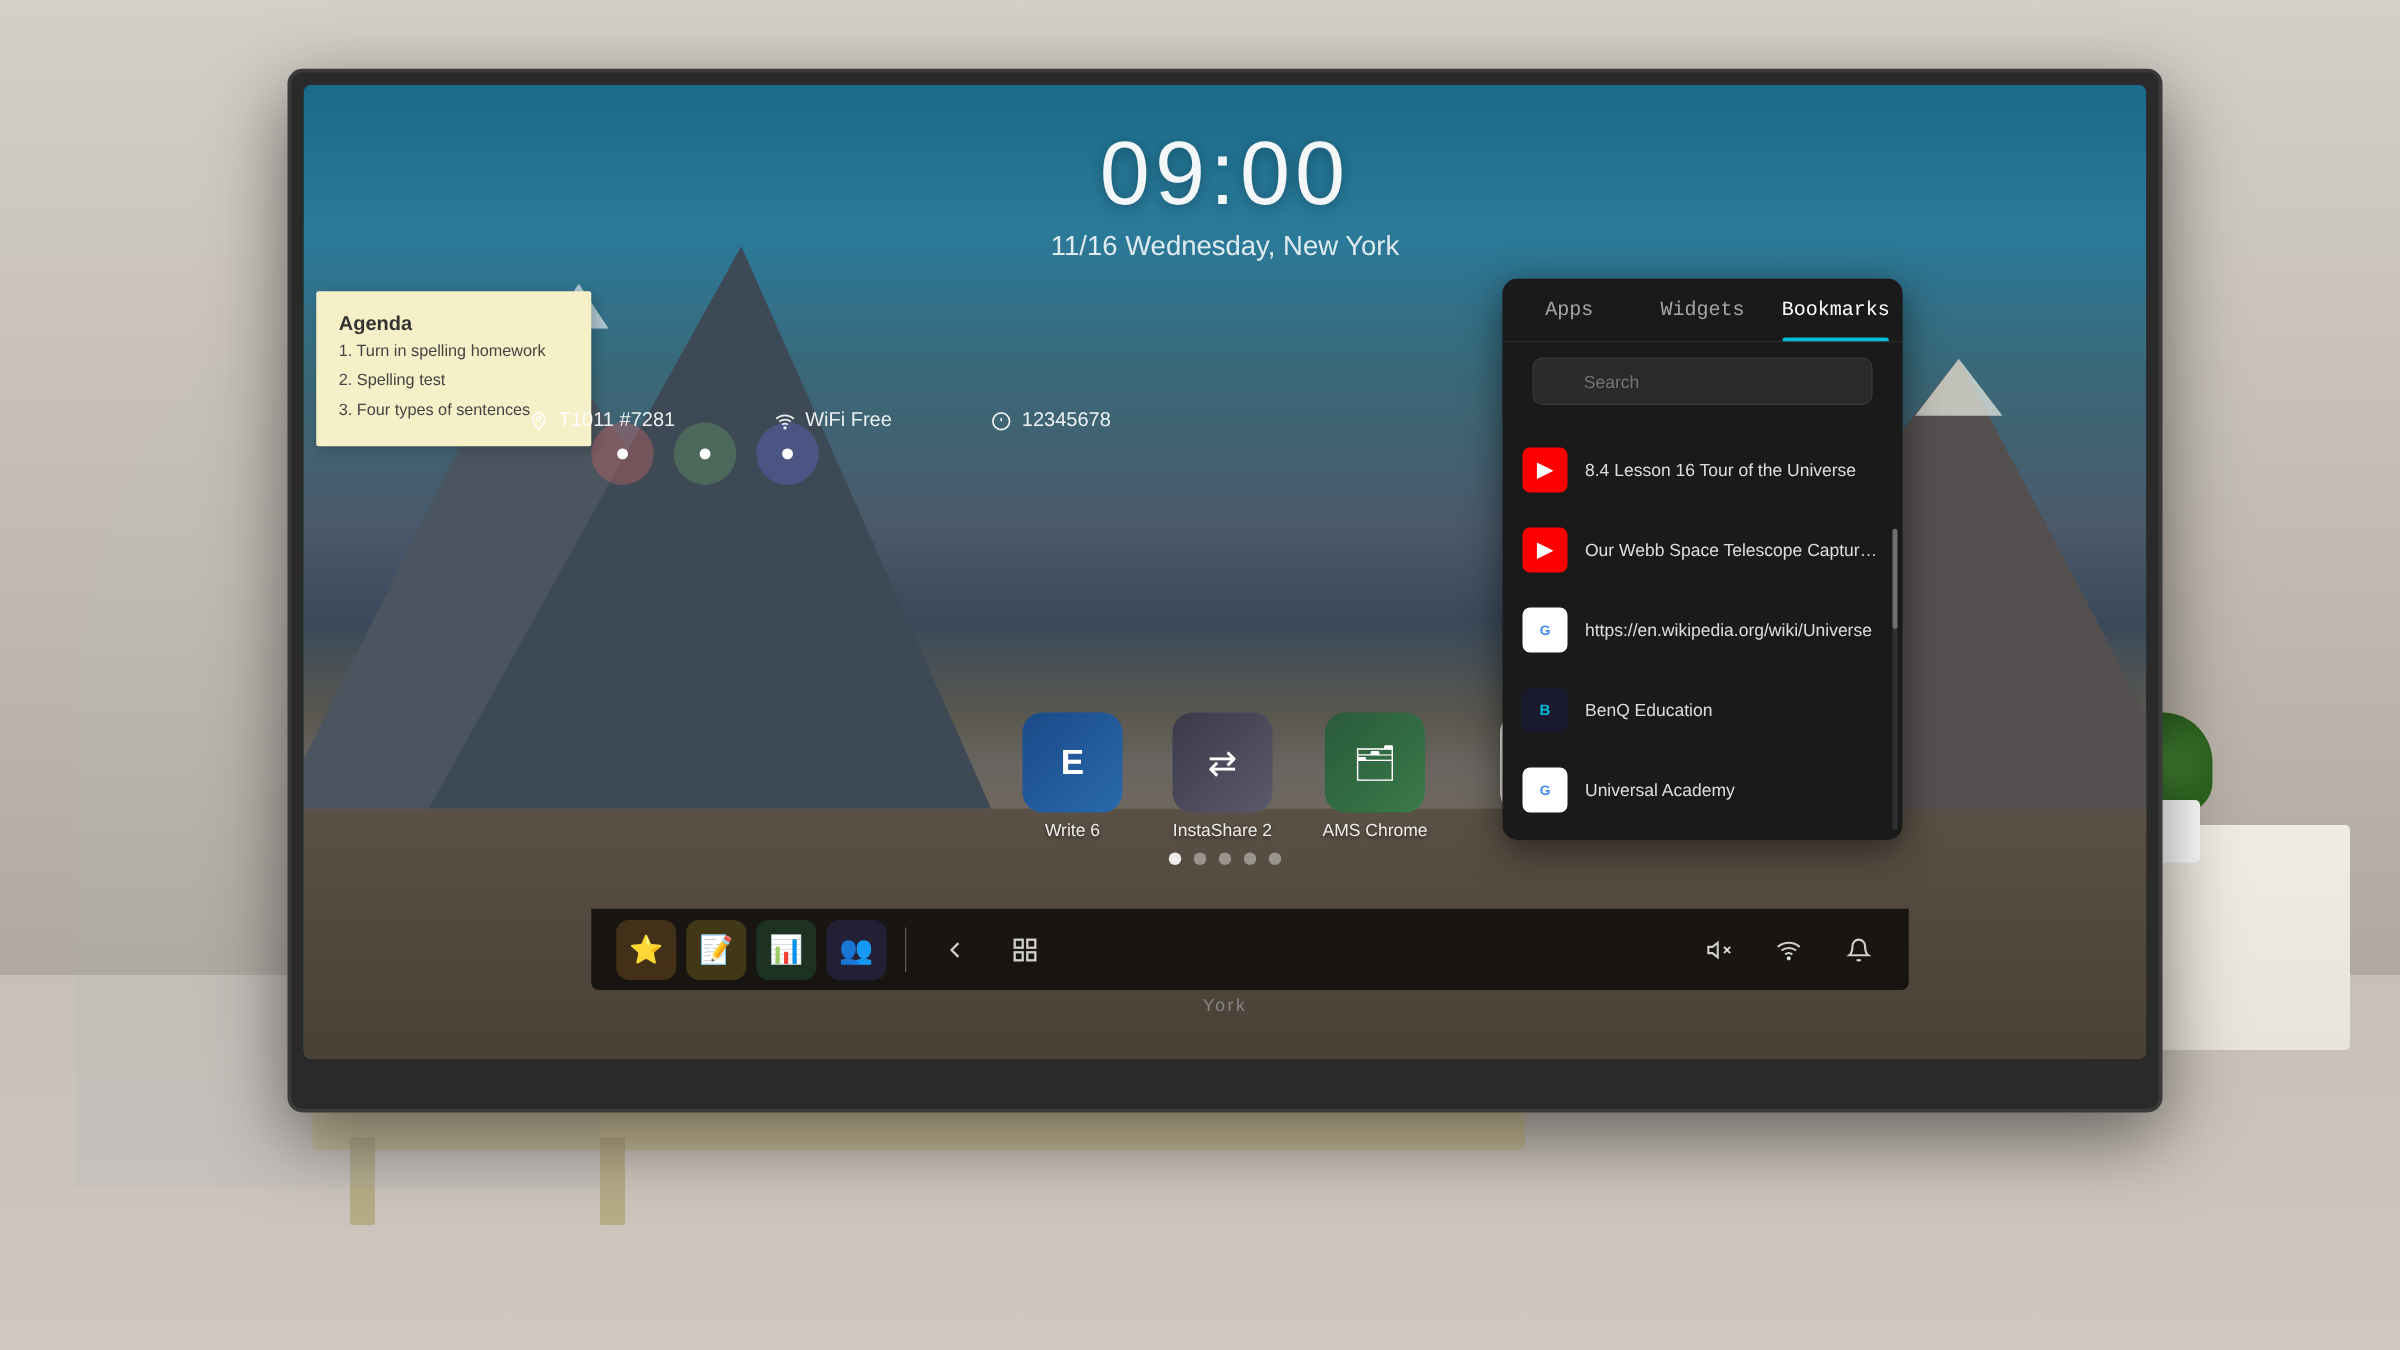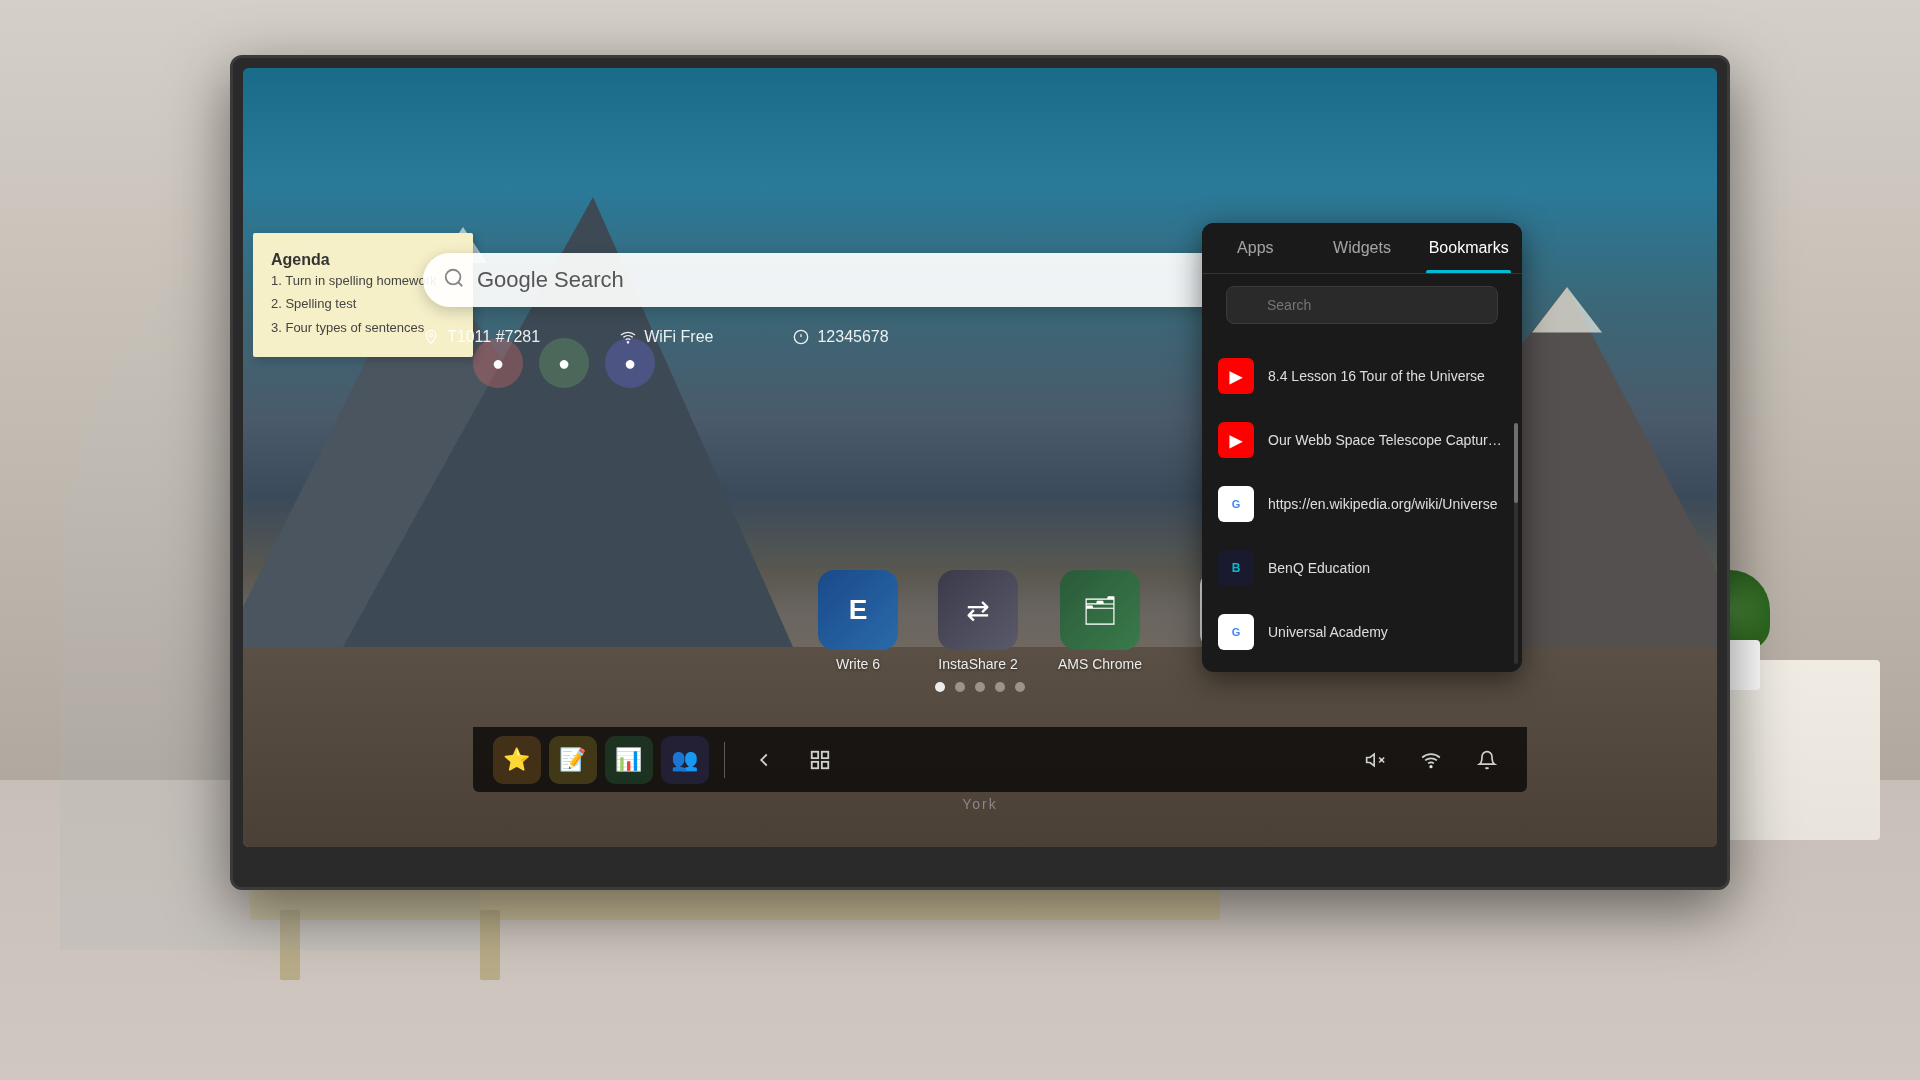--- a/index.html
+++ b/index.html
@@ -465,20 +465,21 @@
       z-index: 30;
       overflow: hidden;
       box-shadow: 0 8px 30px rgba(0,0,0,0.5);
     }
 
     
     .panel-tabs {
       display: flex;
       border-bottom: 1px solid #333;
       background: #1a1a1a;
+      font-family: Liberation Mono, monospace;
     }
     .panel-tab {
       flex: 1;
       padding: 16px 8px;
       text-align: center;
       font-size: 16px;
       color: rgba(255,255,255,0.6);
       cursor: pointer;
       position: relative;
     }
@@ -620,49 +621,34 @@
   <div class="tv-screen">
 
     <div class="mountain-bg"></div>
     <div class="mountain-1"></div>
     <div class="mountain-2"></div>
     <div class="mountain-snow"></div>
     <div class="mountain-3"></div>
     <div class="mountain-snow2"></div>
     <div class="ground"></div>
 
+    <div class="clock-display">
+      <div class="clock-time">09:00</div>
+      <div class="clock-date">11/16 Wednesday, New York</div>
+    </div>
 
     <div class="agenda-note">
       <div class="agenda-title">Agenda</div>
       <div class="agenda-items">
         <div>1. Turn in spelling homework</div>
         <div>2. Spelling test</div>
         <div>3. Four types of sentences</div>
       </div>
     </div>
 
-    <div class="search-bar">
-      <div class="search-input-wrapper">
-        <span class="search-icon-svg">
-          <svg width="22" height="22" viewBox="0 0 24 24" fill="none" stroke="#888" stroke-width="2">
-            <circle cx="11" cy="11" r="8"></circle>
-            <line x1="21" y1="21" x2="16.65" y2="16.65"></line>
-          </svg>
-        </span>
-        <span class="search-text">Google Search</span>
-        <span class="mic-icon">
-          <svg width="20" height="20" viewBox="0 0 24 24" fill="none" stroke="#888" stroke-width="2">
-            <rect x="9" y="2" width="6" height="12" rx="3"></rect>
-            <path d="M5 10a7 7 0 0014 0"></path>
-            <line x1="12" y1="19" x2="12" y2="22"></line>
-            <line x1="9" y1="22" x2="15" y2="22"></line>
-          </svg>
-        </span>
-      </div>
-    </div>
 
     <div class="info-bar">
       <div class="info-item">
         <svg width="16" height="16" viewBox="0 0 24 24" fill="none" stroke="rgba(255,255,255,0.9)" stroke-width="2">
           <path d="M12 2C8.13 2 5 5.13 5 9c0 5.25 7 13 7 13s7-7.75 7-13c0-3.87-3.13-7-7-7z"></path>
           <circle cx="12" cy="9" r="2.5"></circle>
         </svg>
         <span>T1011 #7281</span>
       </div>
       <div class="info-item">

